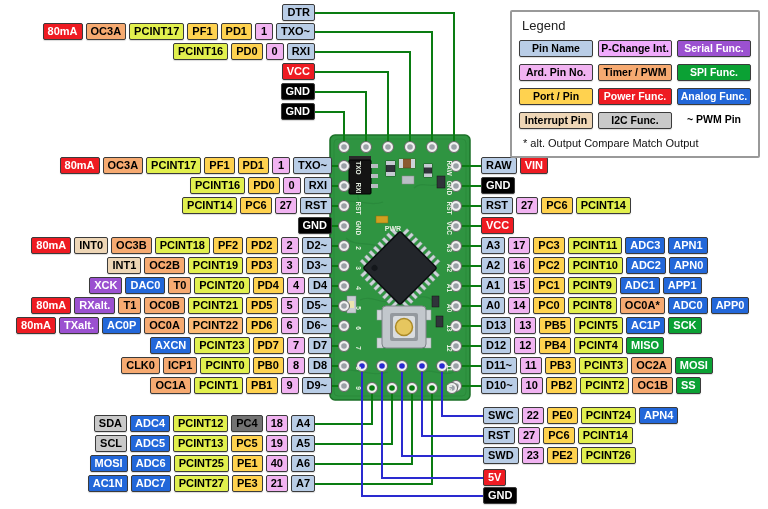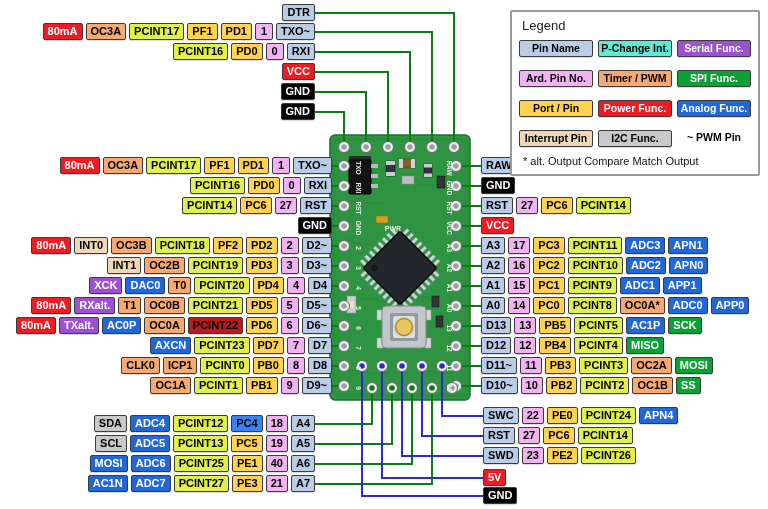--- a/index.html
+++ b/index.html
@@ -8,21 +8,21 @@
   #board-svg{position:absolute;left:0;top:0;}
   #rows-layer{position:absolute;left:0;top:0;width:768px;height:509px;}
   .prow{position:absolute;display:flex;gap:3px;align-items:center;white-space:nowrap;}
   .pbox{border:1px solid #3b3b3b;border-radius:2px;height:13px;line-height:13px;
         padding:1px 4px;font-size:11px;font-weight:bold;text-align:center;
         box-shadow:0 1px 1px rgba(0,0,0,0.15);}
   .pbox.plain{border:none;background:none;box-shadow:none;text-align:center;}
   .legend{position:absolute;left:510px;top:10px;width:250px;background:#fff;
           border:2px solid #999;border-radius:2px;padding:6px 7px 7px;box-sizing:border-box;}
   .legend-title{font-size:13px;color:#222;margin:0 0 7px 3px;}
-  .legend-grid{display:grid;grid-template-columns:1fr 1fr 1fr;gap:13px 5px;}
+  .legend-grid{display:grid;grid-template-columns:1fr 1fr 1fr;gap:7px 5px;}
   .legend-grid .pbox{height:13px;line-height:13px;font-size:10.5px;padding:1px 2px;}
   .legend-footnote{font-size:11px;color:#111;margin:8px 0 0 4px;}
 </style>
 </head>
 <body>
 
 <div id="stage">
 
   <svg id="board-svg" width="768" height="509" viewBox="0 0 768 509">
 
@@ -358,21 +358,21 @@
         <span class="pbox" style="background: rgb(226, 240, 78); color: rgb(0, 0, 0);">PCINT21</span>
         <span class="pbox" style="background: rgb(255, 210, 79); color: rgb(0, 0, 0);">PD5</span>
         <span class="pbox" style="background: rgb(241, 179, 241); color: rgb(0, 0, 0); min-width: 8px;">5</span>
         <span class="pbox" style="background: rgb(185, 205, 230); color: rgb(0, 0, 0);">D5~</span>
       </div>
       <div class="prow" style="top: 317px; right: 436px;">
         <span class="pbox" style="background: rgb(238, 27, 34); color: rgb(255, 255, 255);">80mA</span>
         <span class="pbox" style="background: rgb(155, 81, 208); color: rgb(255, 255, 255);">TXalt.</span>
         <span class="pbox" style="background: rgb(34, 103, 217); color: rgb(255, 255, 255);">AC0P</span>
         <span class="pbox" style="background: rgb(246, 170, 113); color: rgb(0, 0, 0);">OC0A</span>
-        <span class="pbox" style="background: #b91c1c; color: rgb(0, 0, 0);">PCINT22</span>
+        <span class="pbox" style="background: #fdba74; color: rgb(0, 0, 0);">PCINT22</span>
         <span class="pbox" style="background: rgb(255, 210, 79); color: rgb(0, 0, 0);">PD6</span>
         <span class="pbox" style="background: rgb(241, 179, 241); color: rgb(0, 0, 0); min-width: 8px;">6</span>
         <span class="pbox" style="background: rgb(185, 205, 230); color: rgb(0, 0, 0);">D6~</span>
       </div>
       <div class="prow" style="top: 337px; right: 436px;">
         <span class="pbox" style="background: rgb(34, 103, 217); color: rgb(255, 255, 255);">AXCN</span>
         <span class="pbox" style="background: rgb(226, 240, 78); color: rgb(0, 0, 0);">PCINT23</span>
         <span class="pbox" style="background: rgb(255, 210, 79); color: rgb(0, 0, 0);">PD7</span>
         <span class="pbox" style="background: rgb(241, 179, 241); color: rgb(0, 0, 0); min-width: 8px;">7</span>
         <span class="pbox" style="background: rgb(185, 205, 230); color: rgb(0, 0, 0);">D7</span>
@@ -469,21 +469,21 @@
         <span class="pbox" style="background: rgb(241, 179, 241); color: rgb(0, 0, 0); min-width: 8px;">10</span>
         <span class="pbox" style="background: rgb(255, 210, 79); color: rgb(0, 0, 0);">PB2</span>
         <span class="pbox" style="background: rgb(226, 240, 78); color: rgb(0, 0, 0);">PCINT2</span>
         <span class="pbox" style="background: rgb(246, 170, 113); color: rgb(0, 0, 0);">OC1B</span>
         <span class="pbox" style="background: rgb(11, 161, 52); color: rgb(255, 255, 255);">SS</span>
       </div>
       <div class="prow" style="top: 415px; right: 453px;">
         <span class="pbox" style="background: rgb(201, 201, 201); color: rgb(0, 0, 0);">SDA</span>
         <span class="pbox" style="background: rgb(34, 103, 217); color: rgb(255, 255, 255);">ADC4</span>
         <span class="pbox" style="background: rgb(226, 240, 78); color: rgb(0, 0, 0);">PCINT12</span>
-        <span class="pbox" style="background: #3b82f6; color: rgb(0, 0, 0);">PC4</span>
+        <span class="pbox" style="background: #737373; color: rgb(0, 0, 0);">PC4</span>
         <span class="pbox" style="background: rgb(241, 179, 241); color: rgb(0, 0, 0); min-width: 8px;">18</span>
         <span class="pbox" style="background: rgb(185, 205, 230); color: rgb(0, 0, 0);">A4</span>
       </div>
       <div class="prow" style="top: 435px; right: 453px;">
         <span class="pbox" style="background: rgb(201, 201, 201); color: rgb(0, 0, 0);">SCL</span>
         <span class="pbox" style="background: rgb(34, 103, 217); color: rgb(255, 255, 255);">ADC5</span>
         <span class="pbox" style="background: rgb(226, 240, 78); color: rgb(0, 0, 0);">PCINT13</span>
         <span class="pbox" style="background: rgb(255, 210, 79); color: rgb(0, 0, 0);">PC5</span>
         <span class="pbox" style="background: rgb(241, 179, 241); color: rgb(0, 0, 0); min-width: 8px;">19</span>
         <span class="pbox" style="background: rgb(185, 205, 230); color: rgb(0, 0, 0);">A5</span>
@@ -528,21 +528,21 @@
       </div>
       <div class="prow" style="top: 487px; left: 483px;">
         <span class="pbox" style="background: rgb(0, 0, 0); color: rgb(255, 255, 255);">GND</span>
       </div>
     </div>
 
   <div class="legend">
     <div class="legend-title">Legend</div>
     <div class="legend-grid" id="legend-grid">
         <div class="pbox" style="background: rgb(185, 205, 230); color: rgb(0, 0, 0);">Pin Name</div>
-        <div class="pbox" style="background: #5eead4; color: rgb(0, 0, 0);">P-Change Int.</div>
+        <div class="pbox" style="background: #f0abfc; color: rgb(0, 0, 0);">P-Change Int.</div>
         <div class="pbox" style="background: rgb(155, 81, 208); color: rgb(255, 255, 255);">Serial Func.</div>
         <div class="pbox" style="background: rgb(241, 179, 241); color: rgb(0, 0, 0);">Ard. Pin No.</div>
         <div class="pbox" style="background: rgb(246, 170, 113); color: rgb(0, 0, 0);">Timer / PWM</div>
         <div class="pbox" style="background: rgb(11, 161, 52); color: rgb(255, 255, 255);">SPI Func.</div>
         <div class="pbox" style="background: rgb(255, 210, 79); color: rgb(0, 0, 0);">Port / Pin</div>
         <div class="pbox" style="background: rgb(238, 27, 34); color: rgb(255, 255, 255);">Power Func.</div>
         <div class="pbox" style="background: rgb(34, 103, 217); color: rgb(255, 255, 255);">Analog Func.</div>
         <div class="pbox" style="background: rgb(238, 214, 182); color: rgb(0, 0, 0);">Interrupt Pin</div>
         <div class="pbox" style="background: rgb(201, 201, 201); color: rgb(0, 0, 0);">I2C Func.</div>
         <div class="pbox plain" style="color: rgb(0, 0, 0);">~ PWM Pin</div>

